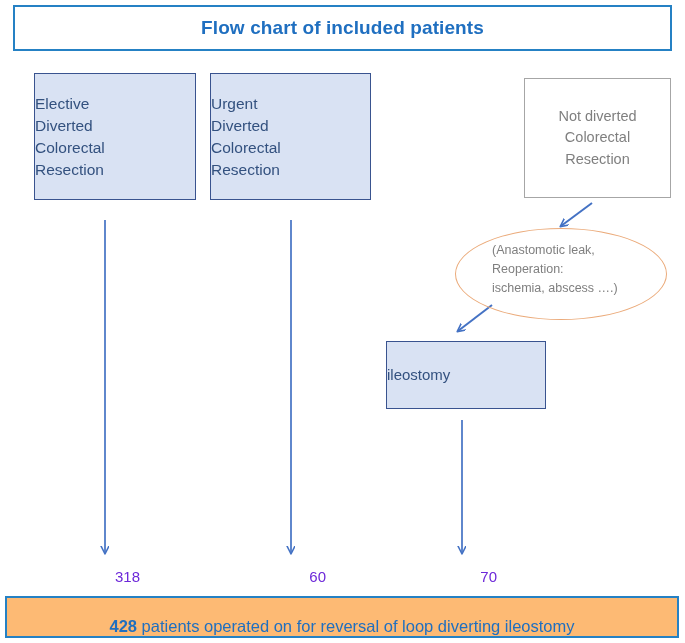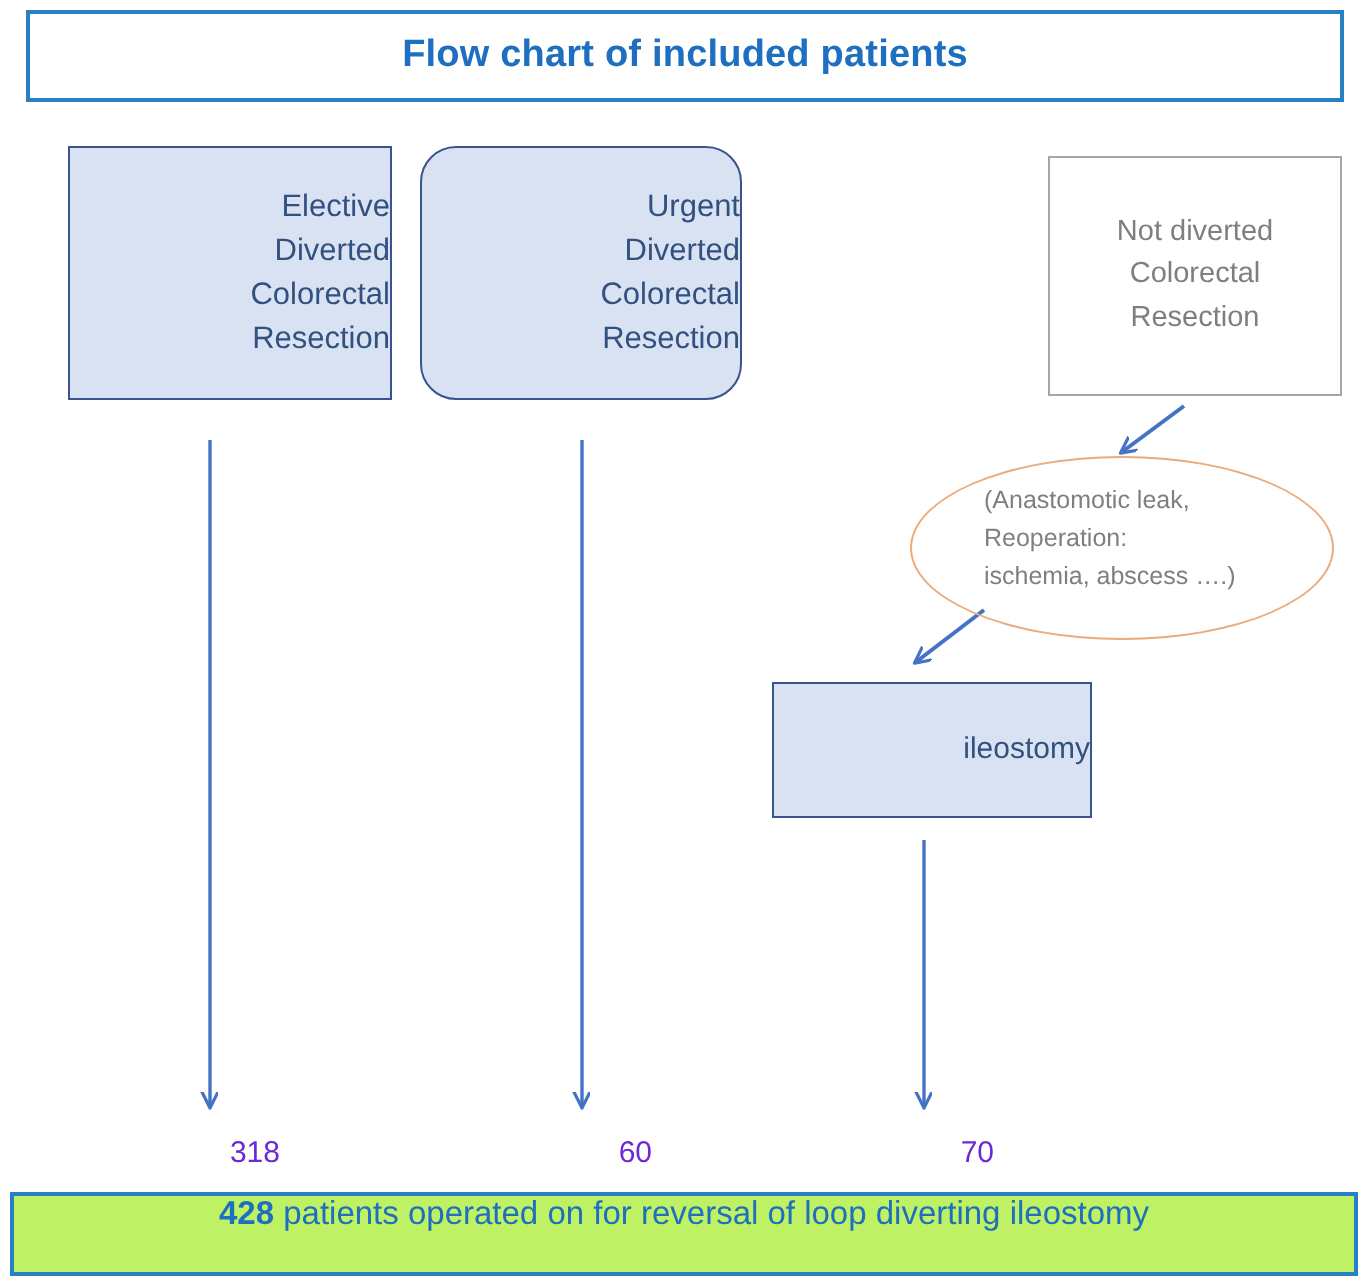--- a/index.html
+++ b/index.html
@@ -39,31 +39,30 @@
     letter-spacing: 0.1px;
     white-space: nowrap;
   }
 
   
   .proc-box {
     border: 1.5px solid #39538f;
     background: #d9e2f3;
     display: flex;
     flex-direction: column;
-    align-items: flex-end;
+    align-items: flex-start;
     justify-content: center;
     color: #33517f;
     font-size: 15.5px;
     line-height: 1.42;
-    padding-left: 12px;
   }
   .proc-box .ln { display: block; white-space: nowrap; }
 
   #box-elective { left: 34px; top: 73px; width: 162px; height: 127px; }
-  #box-urgent   { left: 210px; top: 73px; width: 161px; height: 127px; border-radius: 18px; }
+  #box-urgent   { left: 210px; top: 73px; width: 161px; height: 127px; }
 
   #box-notdiverted {
     left: 524px; top: 78px; width: 147px; height: 120px;
     border: 1px solid #a6a6a6;
     background: #ffffff;
     color: #7f7f7f;
     font-size: 14.5px;
     line-height: 1.45;
     display: flex;
     flex-direction: column;
@@ -101,23 +100,23 @@
   }
   #count-318 { left: 70px; top: 568px; width: 70px; }
   #count-60  { left: 256px; top: 568px; width: 70px; }
   #count-50  { left: 427px; top: 568px; width: 70px; }
 
   
   #summary-box {
     left: 5px; top: 596px;
     width: 674px; height: 42px;
     border: 2px solid #2581c4;
-    background: #bef264;
+    background: #fdba74;
     display: flex;
-    align-items: flex-start;
+    align-items: flex-end;
     justify-content: center;
   }
   #summary-text {
     color: #1f6fc0;
     font-size: 16.5px;
     white-space: nowrap;
   }
   #summary-count {
     font-weight: bold;
     color: #1f6fc0;

